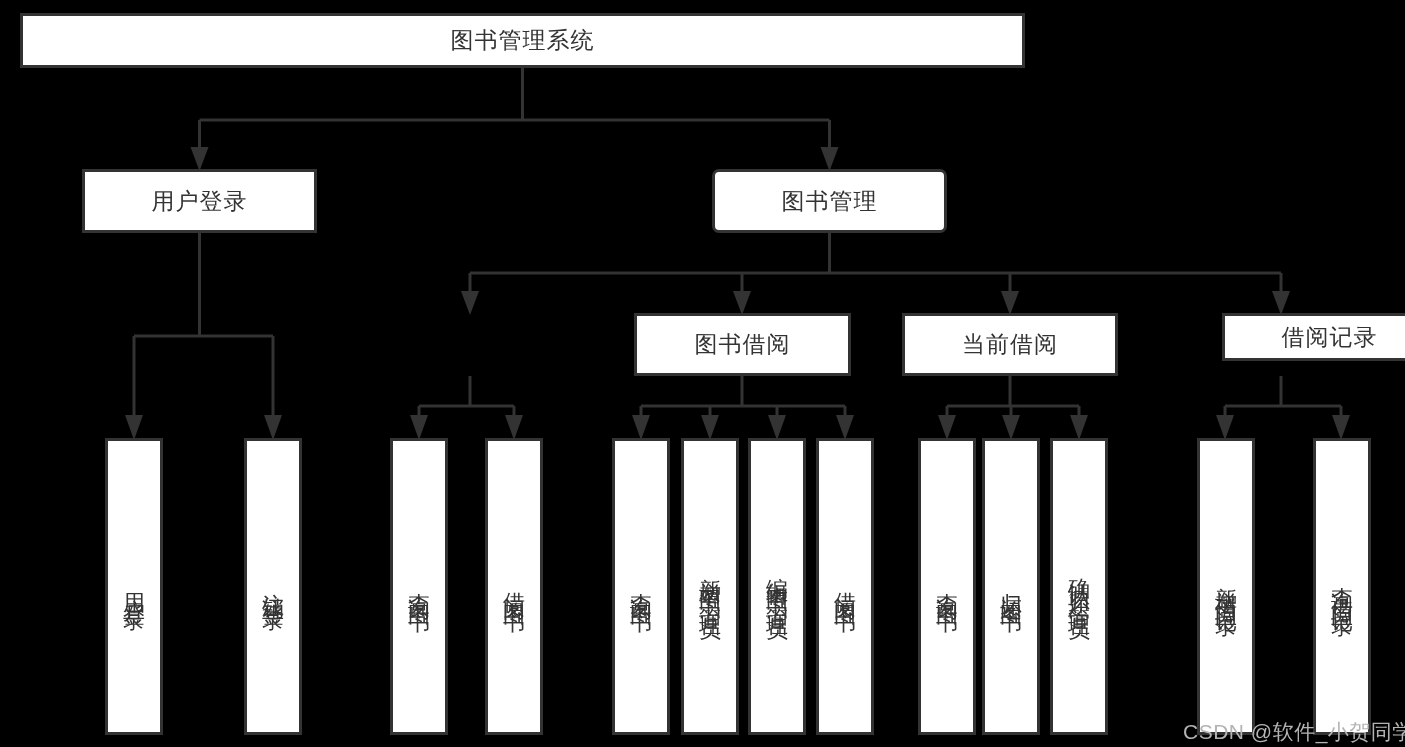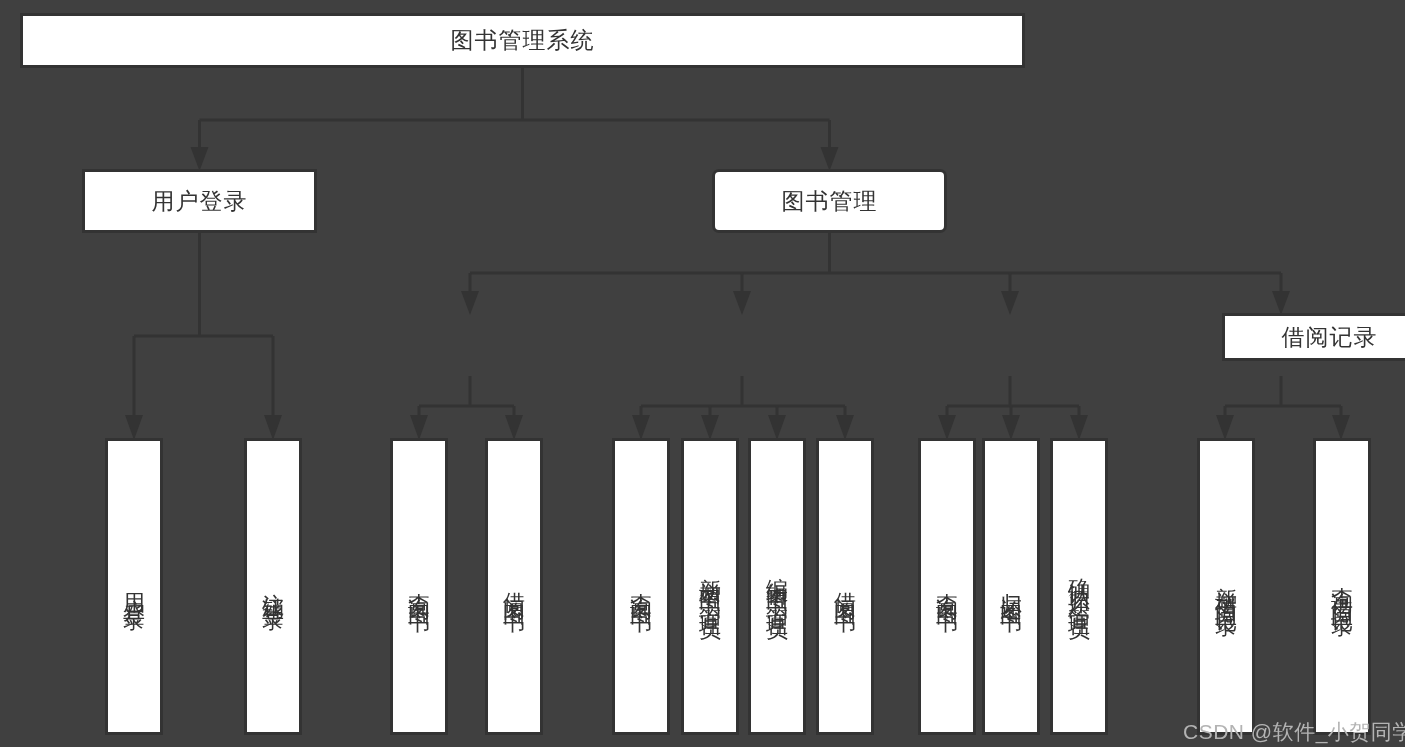--- a/index.html
+++ b/index.html
@@ -2,21 +2,21 @@
 <html><head>
 <meta charset="utf-8">
 <style>
   * { box-sizing: border-box; margin: 0; padding: 0; }
   html, body { background: #ffffff; }
   body { font-family: "Liberation Sans", "DejaVu Sans", sans-serif; }
   .canvas {
     position: relative;
     width: 1405px;
     height: 747px;
-    background: #404040;
+    background: #000000;
     overflow: hidden;
   }
   .connectors {
     position: absolute;
     left: 0; top: 0;
     width: 1405px; height: 747px;
     z-index: 1;
   }
   .node {
     position: absolute;
@@ -102,20 +102,26 @@
     <span>图书管理系统</span>
   </div>
 
   <div class="node h" style="left:82px;top:169px;width:235px;height:64px;">
     <span>用户登录</span>
   </div>
   <div class="node h" style="left:712px;top:169px;width:235px;height:64px;border-radius:7px;">
     <span>图书管理</span>
   </div>
 
+  <div class="node h" style="left:634px;top:313px;width:217px;height:63px;">
+    <span>图书借阅</span>
+  </div>
+  <div class="node h" style="left:902px;top:313px;width:216px;height:63px;">
+    <span>当前借阅</span>
+  </div>
   <div class="node h" style="left:1174px;top:313px;width:215px;height:48px;margin-left:48px;">
     <span>借阅记录</span>
   </div>
 
   <div class="node leaf" style="left:105px;">
     <span>用户登录</span>
   </div>
   <div class="node leaf" style="left:244px;">
     <span>注销登录</span>
   </div>

